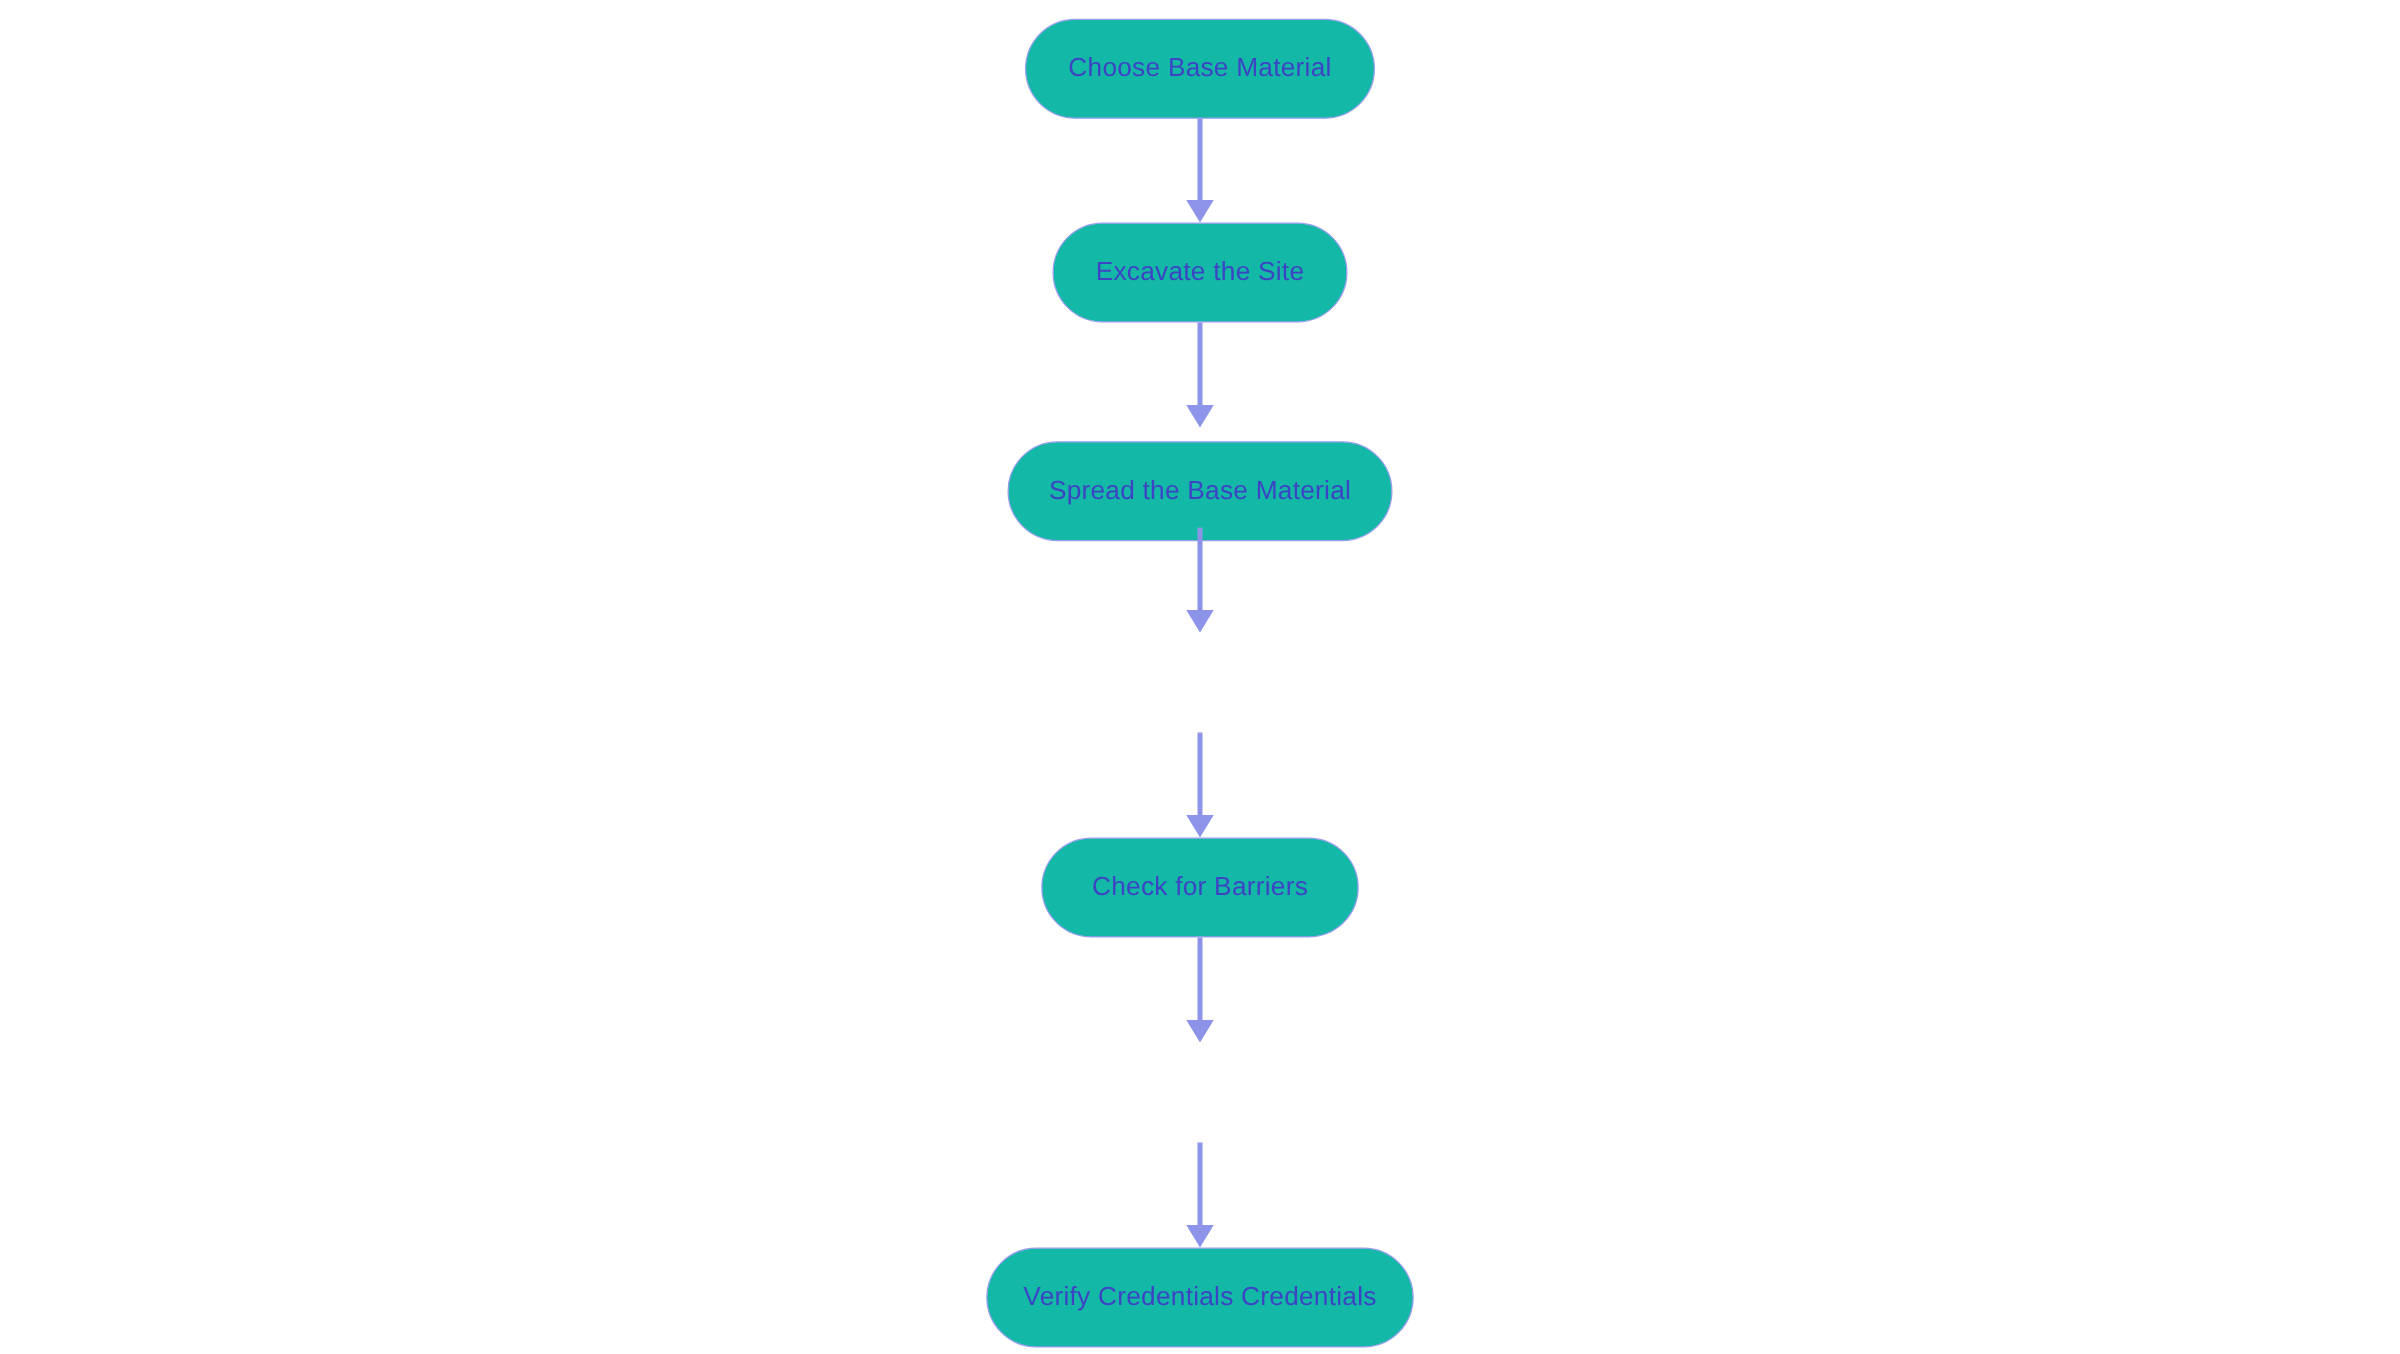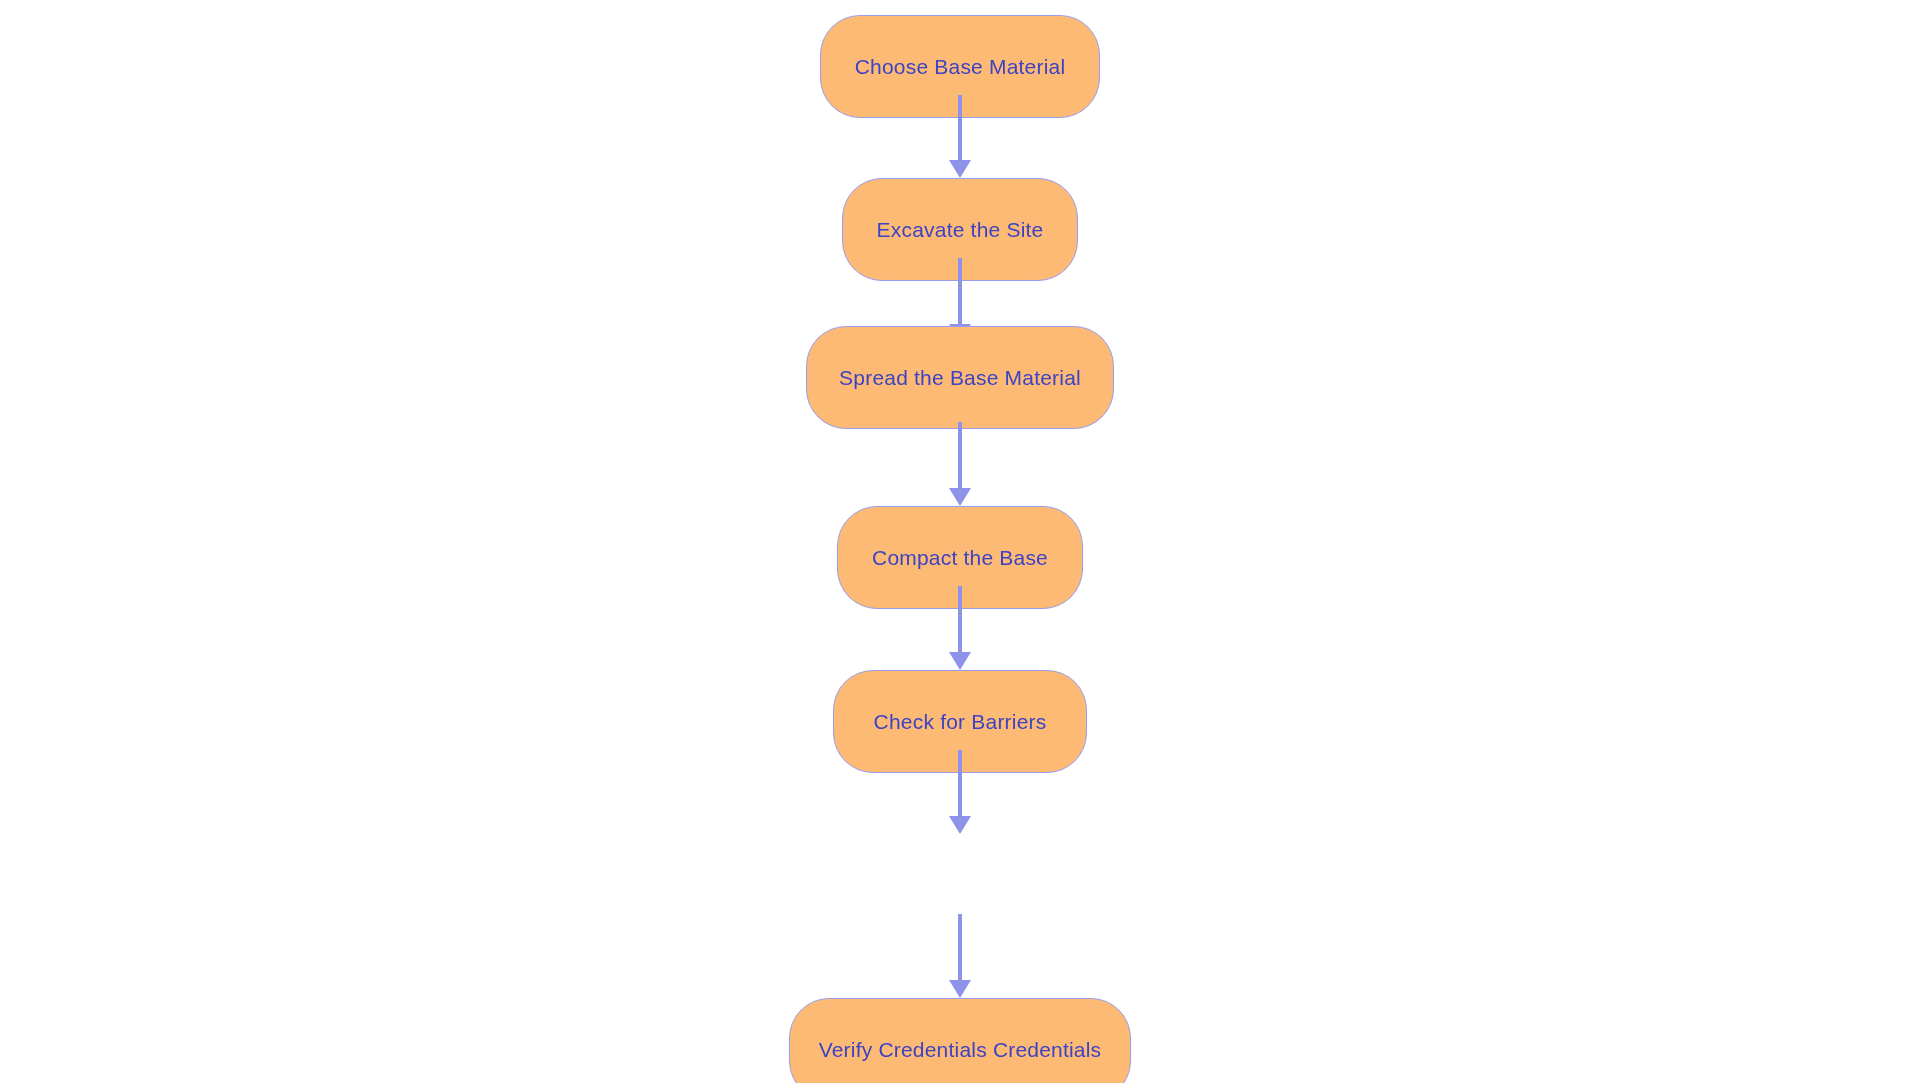--- a/index.html
+++ b/index.html
@@ -12,23 +12,23 @@
     position: relative;
     width: 1920px;
     height: 1083px;
     background: #ffffff;
     overflow: hidden;
   }
   .node {
     position: absolute;
     left: 50%;
     transform: translateX(-50%);
-    height: 103px;
+    height: 80px;
     box-sizing: border-box;
-    background: #fdba74;
+    background: #14b8a6;
     border: 1.5px solid #999df0;
     border-radius: 40px;
     display: flex;
     align-items: center;
     justify-content: center;
   }
   .node-label {
     color: #3c43c4;
     font-size: 21px;
     font-weight: 500;
@@ -73,32 +73,29 @@
 
   <div class="node" style="top:178px; width:236px;">
     <span class="node-label">Excavate the Site</span>
   </div>
 
   <div class="arrow" style="top:258px; height:84px;">
     <div class="arrow-line"></div>
     <div class="arrow-head"></div>
   </div>
 
-  <div class="node" style="top:326px; width:308px;">
+  <div class="node" style="top:353px; width:308px;">
     <span class="node-label">Spread the Base Material</span>
   </div>
 
   <div class="arrow" style="top:422px; height:84px;">
     <div class="arrow-line"></div>
     <div class="arrow-head"></div>
   </div>
 
-  <div class="node" style="top:506px; width:246px;">
-    <span class="node-label">Compact the Base</span>
-  </div>
 
   <div class="arrow" style="top:586px; height:84px;">
     <div class="arrow-line"></div>
     <div class="arrow-head"></div>
   </div>
 
   <div class="node" style="top:670px; width:254px;">
     <span class="node-label">Check for Barriers</span>
   </div>
 

